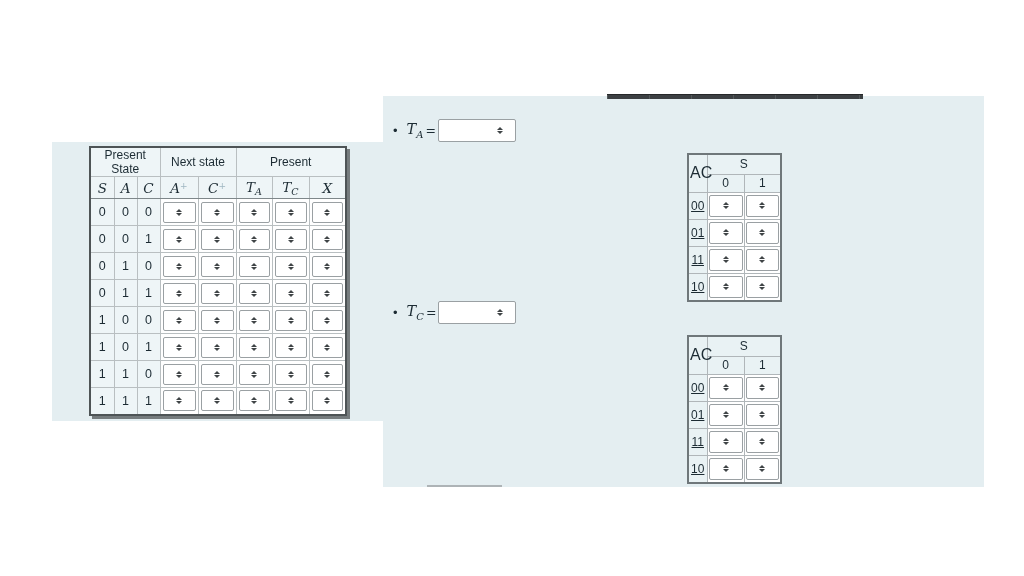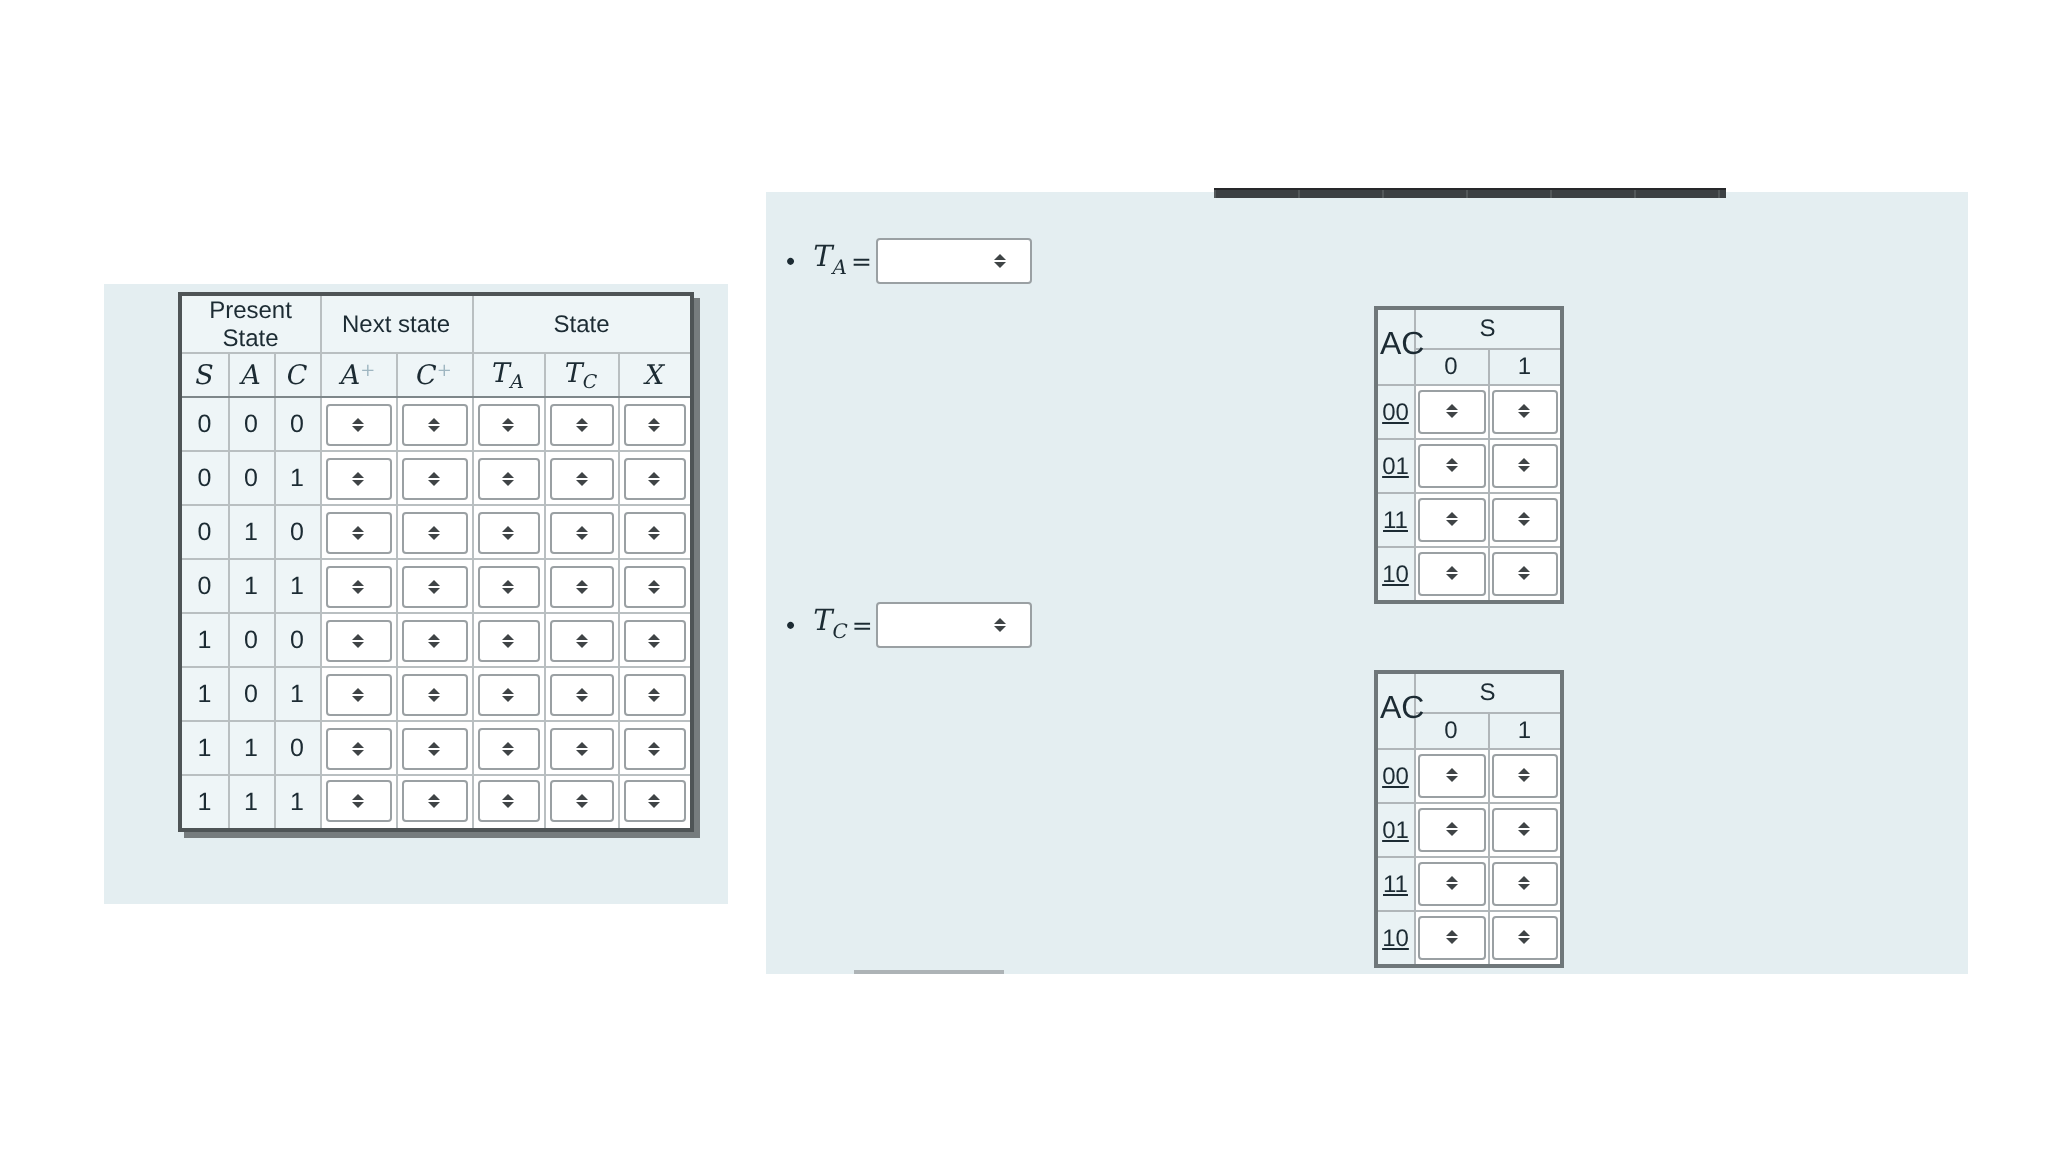--- a/index.html
+++ b/index.html
@@ -1,19 +1,19 @@
 <!DOCTYPE html>
 <html><head>
 <meta charset="utf-8">
 <style>
   html,body{margin:0;padding:0;background:#ffffff;width:1024px;height:576px;overflow:hidden;
     font-family:"Liberation Sans",sans-serif;color:#1c2b33;}
   .canvas{position:relative;width:1024px;height:576px;background:#ffffff;}
   .panel{position:absolute;background:#e4eef1;}
-  .left-panel{left:52px;top:142px;width:312px;height:310px;}
+  .left-panel{left:52px;top:142px;width:312px;height:279px;padding-left:36px;}
   .right-panel{left:383px;top:96px;width:601px;height:391px;}
 
   
   .sel{background:#ffffff;border:1px solid #9aa0a3;border-radius:2px;
        display:flex;align-items:center;justify-content:center;box-sizing:border-box;}
   .spin{display:inline-flex;flex-direction:column;align-items:center;gap:1px;width:8px;}
   .spin::before{content:"";width:0;height:0;border-left:3.5px solid transparent;
        border-right:3.5px solid transparent;border-bottom:3.5px solid #3f4446;}
   .spin::after{content:"";width:0;height:0;border-left:3.5px solid transparent;
        border-right:3.5px solid transparent;border-top:3.5px solid #3f4446;}
@@ -76,21 +76,21 @@
             <col style="width:38px">
             <col style="width:38px">
             <col style="width:36px">
             <col style="width:37px">
             <col style="width:37px">
           </colgroup>
           <thead>
             <tr class="grow">
               <th colspan="3" class="">Present State</th>
               <th colspan="2" class="gl">Next state</th>
-              <th colspan="3" class="gl">State</th>
+              <th colspan="3" class="gl">Present</th>
             </tr>
             <tr class="vrow">
               <th class="vh"><span>S</span></th>
               <th class="vh"><span>A</span></th>
               <th class="vh"><span>C</span></th>
               <th class="vh gl"><span>A</span><sup>+</sup></th>
               <th class="vh"><span>C</span><sup>+</sup></th>
               <th class="vh gl"><span>T</span><sub>A</sub></th>
               <th class="vh"><span>T</span><sub>C</sub></th>
               <th class="vh"><span>X</span></th>

